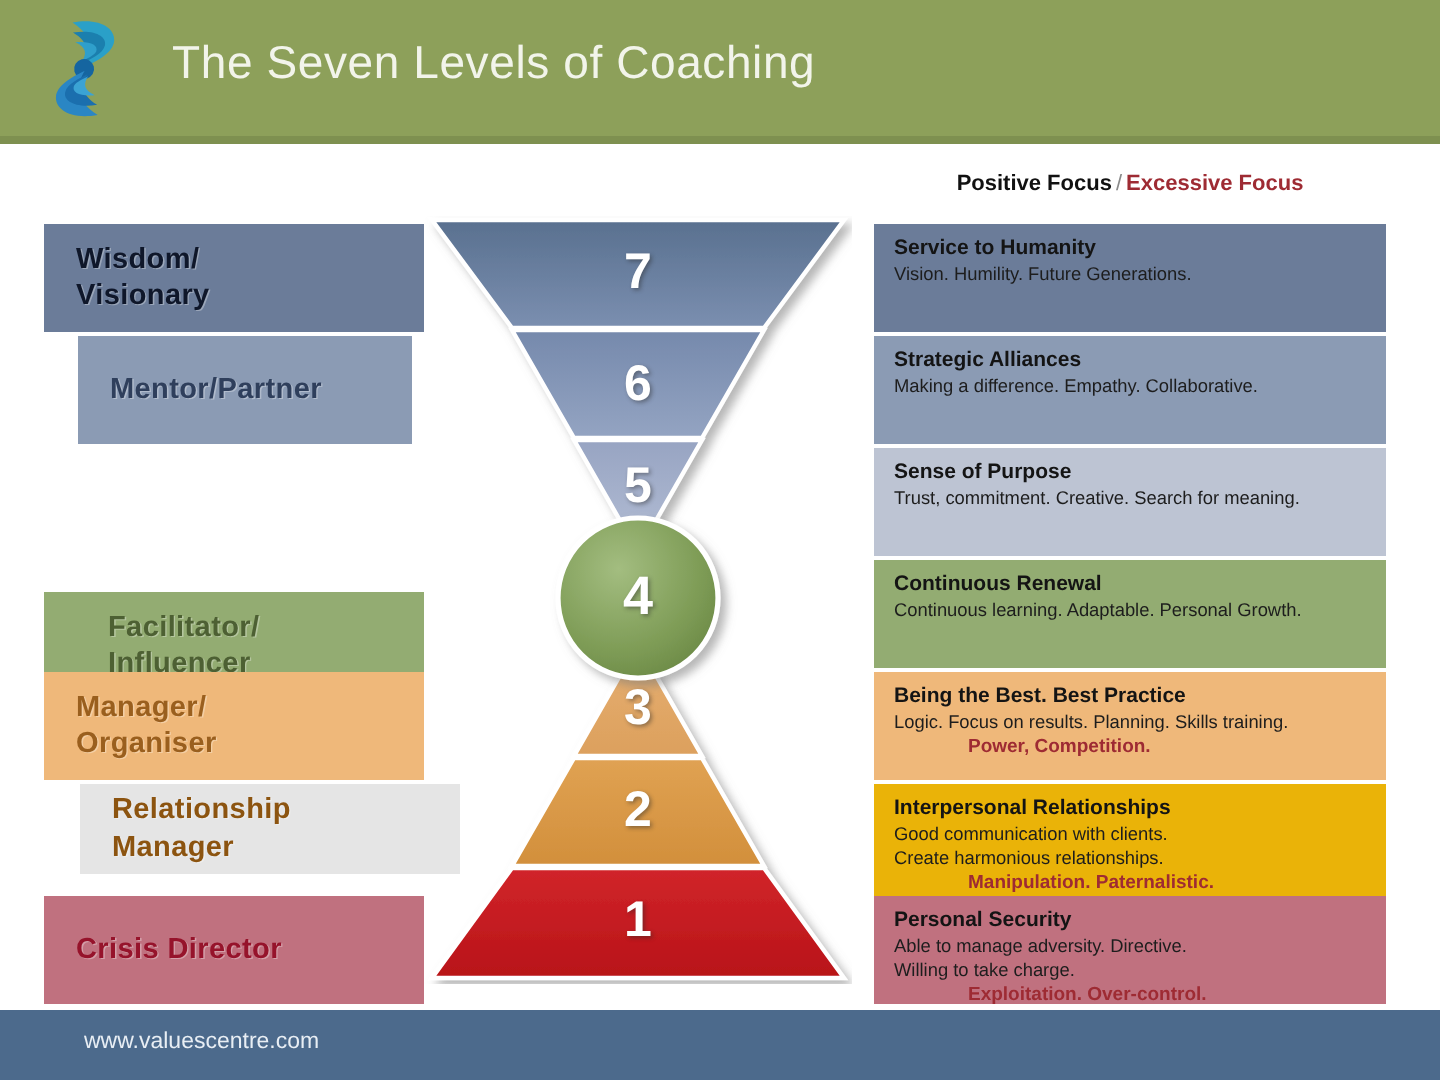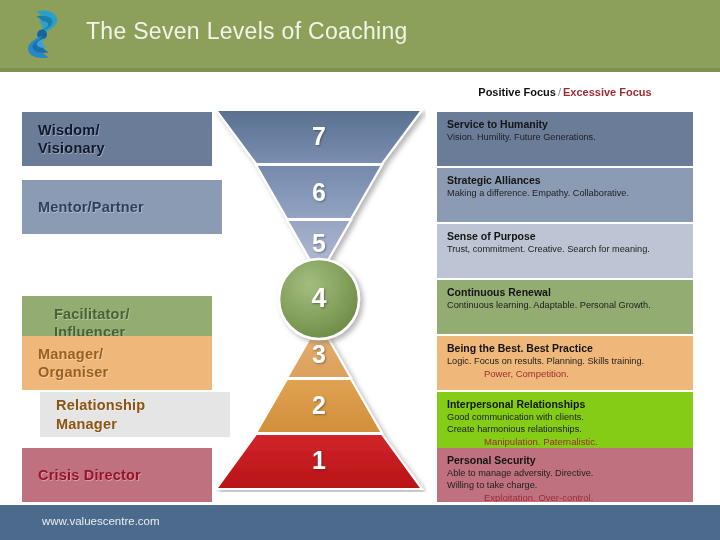--- a/index.html
+++ b/index.html
@@ -100,21 +100,21 @@
     line-height: 1.25;
     margin-bottom: 1px;
   }
   .band-right .rdesc {
     font-size: 9.2px;
     color: #1d1d1d;
     line-height: 1.3;
   }
   .band-right .rexc {
     font-size: 9.5px;
-    font-weight: normal;
+    font-weight: bold;
     color: #9e2b33;
     line-height: 1.3;
     padding-left: 37px;
   }
 
   
   #center {
     position: absolute;
     left: 212px; top: 108px;
     width: 214px; height: 384px;
@@ -170,21 +170,21 @@
   <div id="header-underline"></div>
 
   <div id="legend">
     <span class="pos">Positive Focus</span><span class="sep">/</span><span class="exc">Excessive Focus</span>
   </div>
 
   <div class="col-left" id="col-left" style="top: 112px; height: 392px;">
       <div class="band band-left" style="top: 0px; height: 54px; width: 190px; background: rgb(107, 124, 153);">
         <div class="ltext" style="color: #0f172a;">Wisdom/<br>Visionary</div>
       </div>
-      <div class="band band-left" style="top: 68px; height: 54px; width: 200px; background: rgb(139, 155, 180);">
+      <div class="band band-left" style="top: 56px; height: 54px; width: 167px; background: rgb(139, 155, 180); margin-left: 17px;">
         <div class="ltext" style="color: rgb(47, 63, 92);">Mentor/Partner</div>
       </div>
       <div class="band band-left" style="top: 184px; height: 54px; width: 190px; background: rgb(147, 172, 114); padding-left: 32px;">
         <div class="ltext" style="color: rgb(77, 96, 51);">Facilitator/<br>Influencer</div>
       </div>
       <div class="band band-left" style="top: 224px; height: 54px; width: 190px; background: rgb(239, 184, 122);">
         <div class="ltext" style="color: rgb(154, 95, 30);">Manager/<br>Organiser</div>
       </div>
       <div class="band band-left" style="top: 280px; height: 45px; width: 190px; background: #e5e5e5; margin-left: 18px;">
         <div class="ltext" style="color: rgb(140, 84, 16);">Relationship<br>Manager</div>
@@ -269,21 +269,21 @@
       </div>
       <div class="band band-right" style="top: 168px; height: 54px; width: 256px; background: rgb(147, 172, 114);">
         <div class="rtitle">Continuous Renewal</div>
         <div class="rdesc">Continuous learning. Adaptable. Personal Growth.</div>
       </div>
       <div class="band band-right" style="top: 224px; height: 54px; width: 256px; background: rgb(239, 184, 122);">
         <div class="rtitle">Being the Best. Best Practice</div>
         <div class="rdesc">Logic.  Focus on results. Planning. Skills training.</div>
         <div class="rexc">Power, Competition.</div>
       </div>
-      <div class="band band-right" style="top: 280px; height: 64px; width: 256px; background: #84cc16;">
+      <div class="band band-right" style="top: 280px; height: 64px; width: 256px; background: #eab308;">
         <div class="rtitle">Interpersonal Relationships</div>
         <div class="rdesc">Good communication with clients.<br>Create harmonious relationships.</div>
         <div class="rexc">Manipulation. Paternalistic.</div>
       </div>
       <div class="band band-right" style="top: 336px; height: 54px; width: 256px; background: rgb(192, 113, 127);">
         <div class="rtitle">Personal Security</div>
         <div class="rdesc">Able to manage adversity. Directive.<br>Willing to take charge.</div>
         <div class="rexc">Exploitation. Over-control.</div>
       </div>
     </div>

